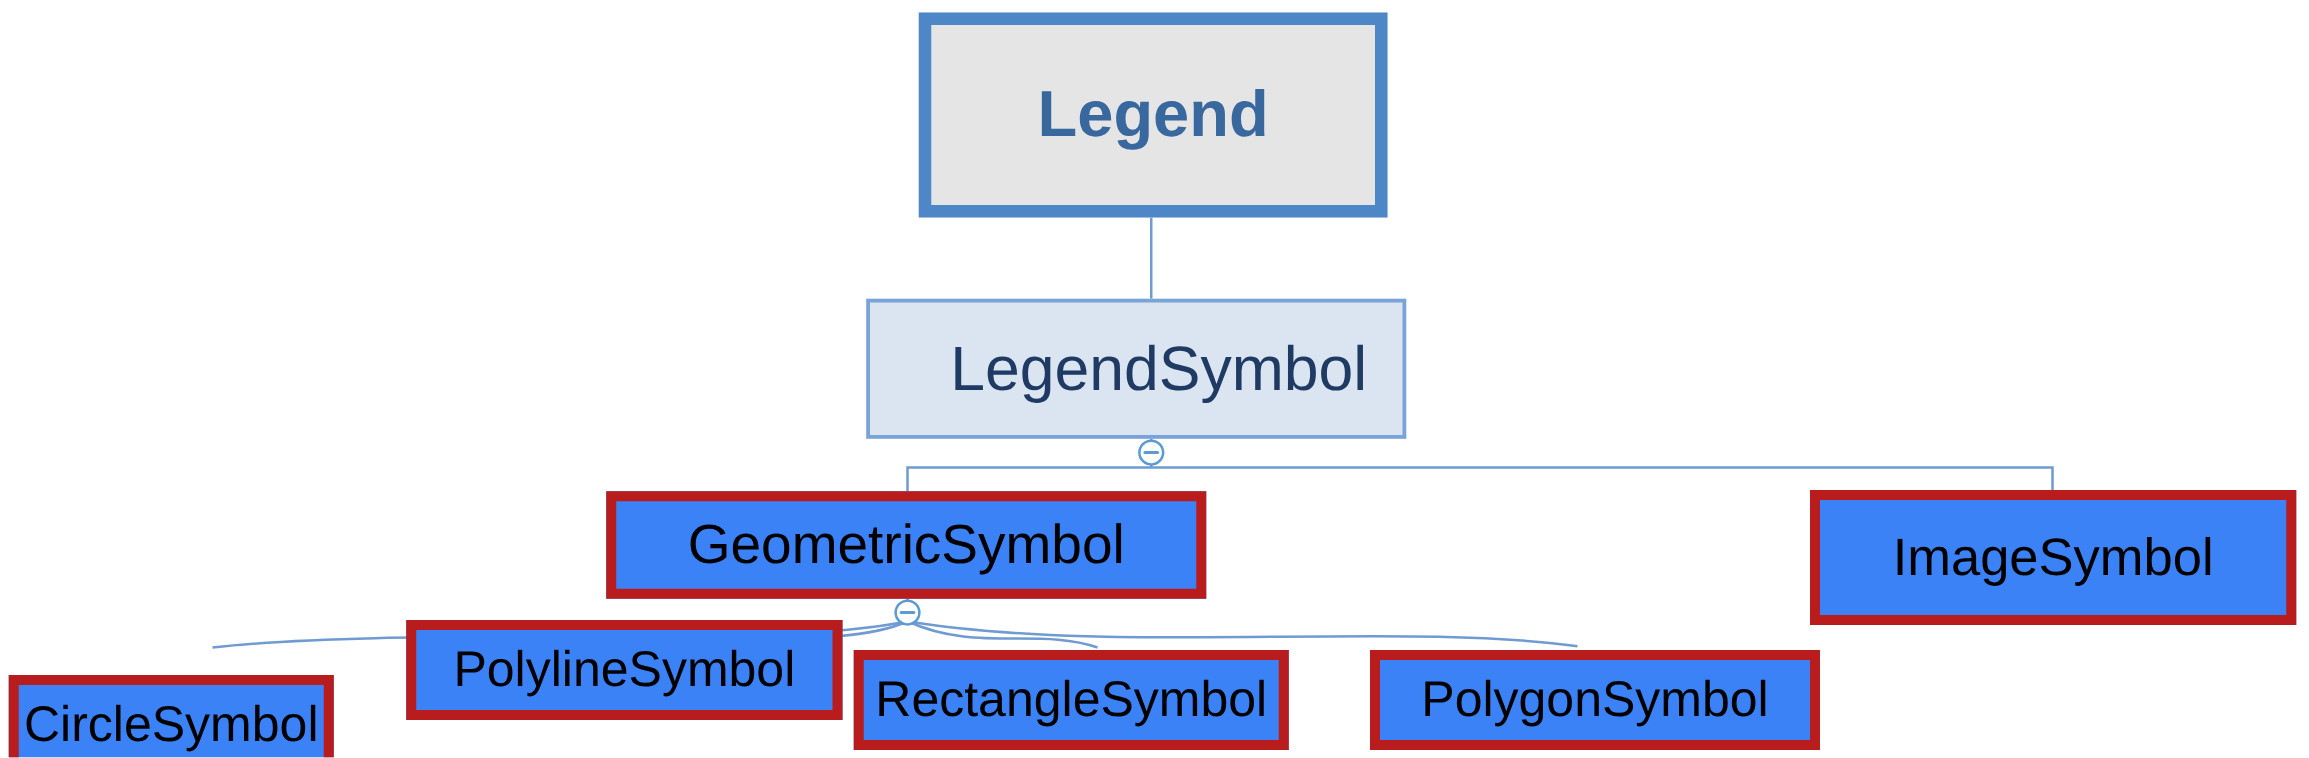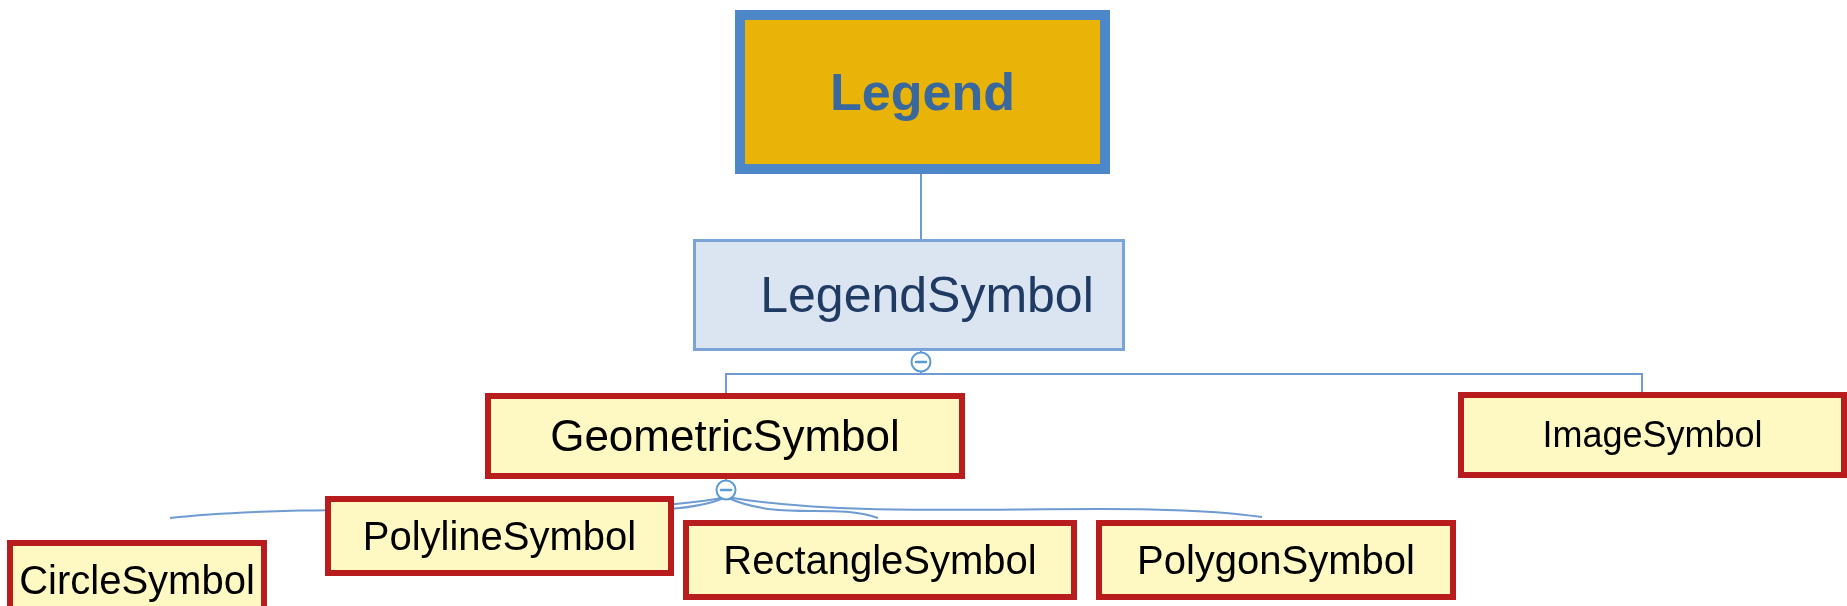--- a/index.html
+++ b/index.html
@@ -16,28 +16,28 @@
     left: 0; top: 0;
     width: 1847px; height: 606px;
   }
   .node {
     position: absolute;
     box-sizing: border-box;
     display: flex;
     align-items: center;
     justify-content: center;
     white-space: nowrap;
-    background: #fef9c3;
-    border: 6px solid #b91c1c;
+    background: #3b82f6;
+    border: 8px solid #b91c1c;
     color: #000000;
     z-index: 2;
   }
   .node-root {
     border: 10px solid #4e87c8;
-    background: #eab308;
+    background: #e5e5e5;
     color: #38689e;
     font-weight: bold;
     font-size: 52px;
   }
   .node-l1 {
     border: 3px solid #7aa3d7;
     background: #dbe5f1;
     color: #1f3a63;
     font-size: 50px;
     padding-left: 36px;
@@ -82,30 +82,30 @@
     <span>Legend</span>
   </div>
 
   <div class="node node-l1" style="left:693px; top:239px; width:432px; height:112px;">
     <span>LegendSymbol</span>
   </div>
 
   <div class="node node-branch" style="left:485px; top:393px; width:480px; height:86px;">
     <span>GeometricSymbol</span>
   </div>
-  <div class="node node-branch" style="left:1448px; top:392px; width:389px; height:86px; font-size:36px;margin-left:10px;">
+  <div class="node node-branch" style="left:1448px; top:392px; width:389px; height:108px; font-size:42px;">
     <span>ImageSymbol</span>
   </div>
 
   <div class="node node-leaf" style="left:7px; top:540px; width:260px; height:80px;">
     <span>CircleSymbol</span>
   </div>
   <div class="node node-leaf" style="left:325px; top:496px; width:349px; height:80px;">
     <span>PolylineSymbol</span>
   </div>
-  <div class="node node-leaf" style="left:683px; top:520px; width:394px; height:80px;">
+  <div class="node node-leaf" style="left:683px; top:520px; width:348px; height:80px;">
     <span>RectangleSymbol</span>
   </div>
   <div class="node node-leaf" style="left:1096px; top:520px; width:360px; height:80px;">
     <span>PolygonSymbol</span>
   </div>
 
 </div>
 
 </body></html>

